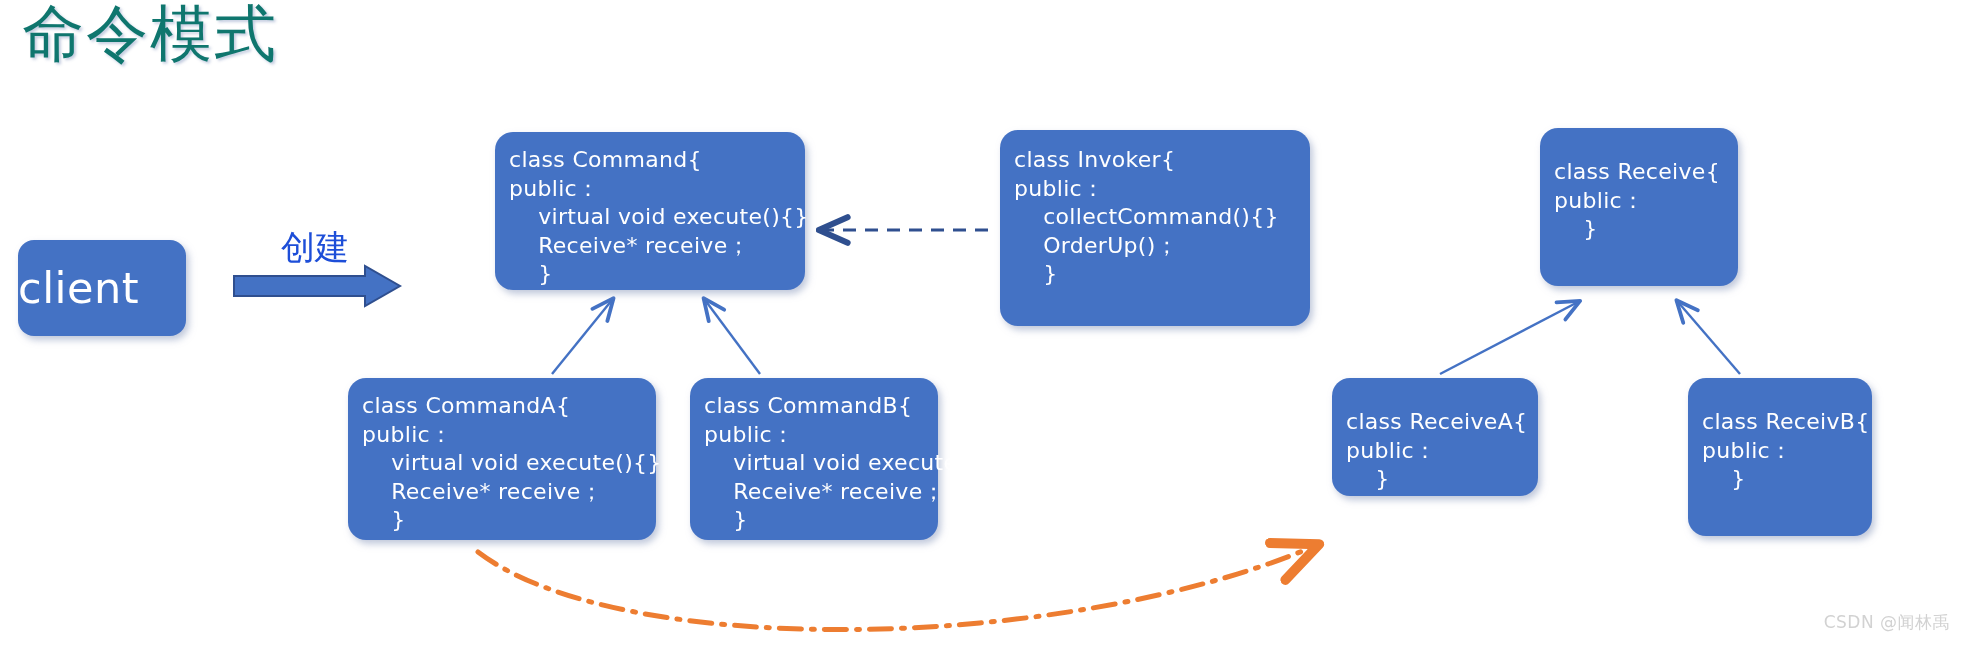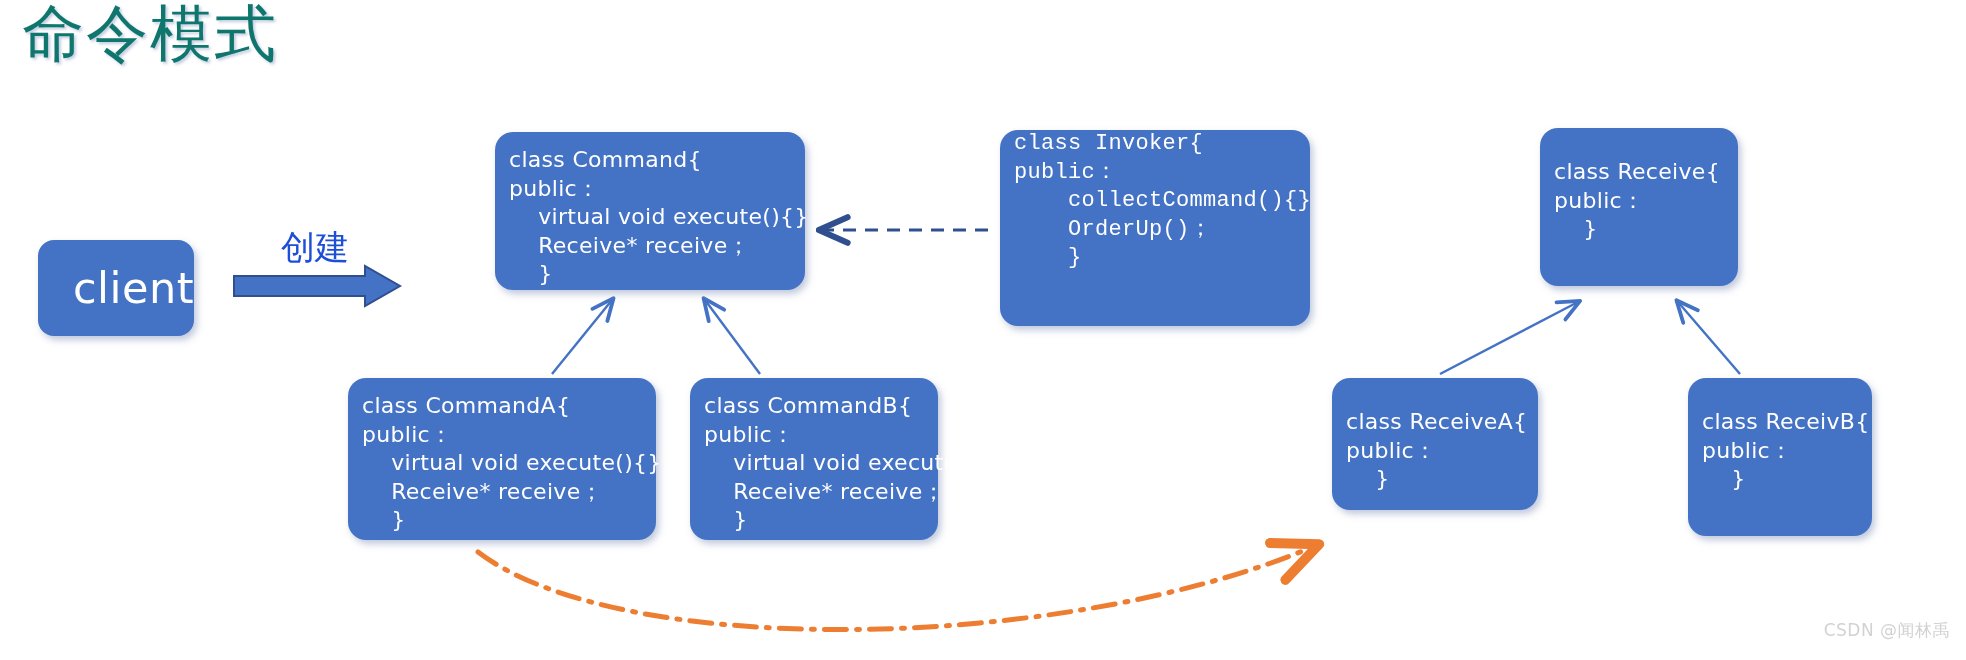--- a/index.html
+++ b/index.html
@@ -48,27 +48,26 @@
     white-space: pre;
     letter-spacing: 0.3px;
     padding: 14px 0 0 14px;
     -webkit-font-smoothing: antialiased;
   }
 
   
   #client-node {
     left: 18px;
     top: 240px;
-    width: 156px;
+    width: 168px;
     height: 96px;
     border-radius: 16px;
     display: flex;
     align-items: center;
-    justify-content: flex-end;
-    margin-left: 20px;
+    justify-content: flex-start;
   }
   #client-label {
     font-family: "DejaVu Sans", sans-serif;
     font-size: 43px;
     color: #ffffff;
     letter-spacing: 0.5px;
   }
 
   
   #create-label {
@@ -80,43 +79,43 @@
     color: #1d4ed8;
     white-space: nowrap;
   }
 
   
   #command-node   { left: 495px;  top: 132px; width: 310px; height: 158px; }
   #invoker-node   { left: 1000px; top: 130px; width: 310px; height: 196px; }
   #receive-node   { left: 1540px; top: 128px; width: 198px; height: 158px; }
   #commanda-node  { left: 348px;  top: 378px; width: 308px; height: 162px; }
   #commandb-node  { left: 690px;  top: 378px; width: 248px; height: 162px; }
-  #receivea-node  { left: 1332px; top: 378px; width: 206px; height: 132px; }
+  #receivea-node  { left: 1332px; top: 378px; width: 206px; height: 118px; }
   #receivb-node   { left: 1688px; top: 378px; width: 184px; height: 158px; }
 
   #receive-node .code,
   #receivea-node .code,
   #receivb-node .code { padding-top: 30px; }
-  #invoker-node .code { padding-top: 0; font-family: Liberation Mono, monospace; }
+  #invoker-node .code { padding-top: 16px; }
 
   
   #connectors {
     position: absolute;
     left: 0;
     top: 0;
     width: 1966px;
     height: 660px;
     pointer-events: none;
   }
 
   
   #watermark {
     position: absolute;
     right: 16px;
-    bottom: 18px;
+    bottom: 26px;
     font-family: "DejaVu Sans", sans-serif;
     font-size: 17px;
     color: #d2d2d2;
     white-space: nowrap;
     letter-spacing: 0.5px;
   }
 </style>
 </head>
 <body>
 

